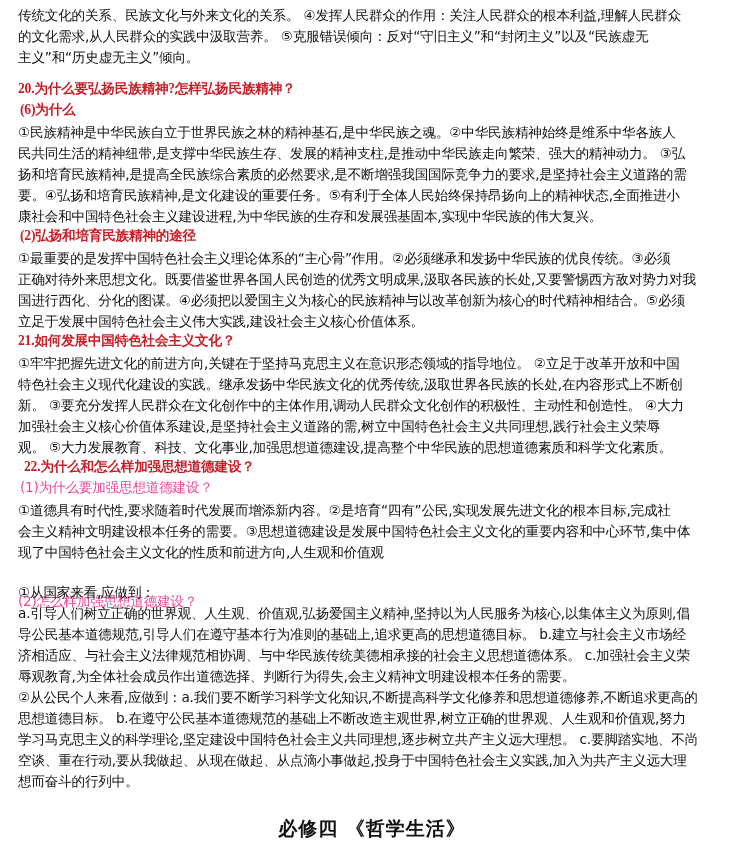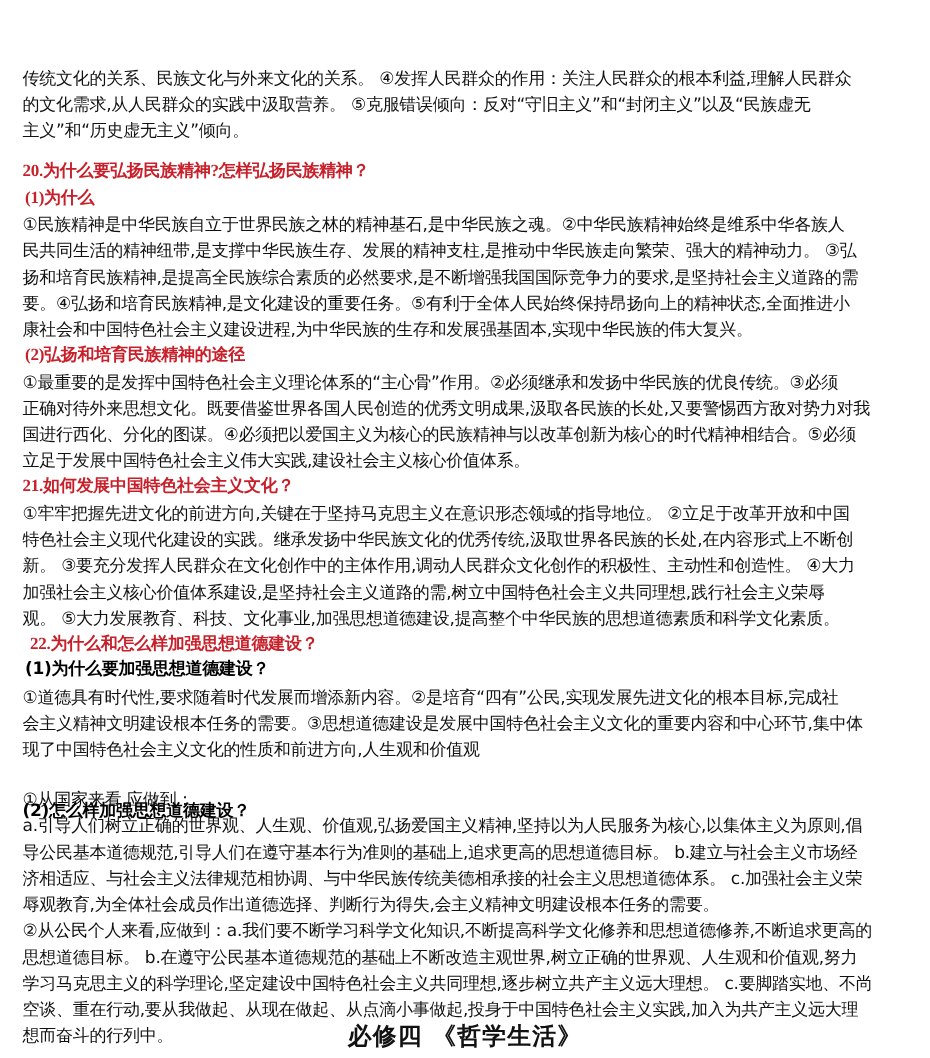--- a/index.html
+++ b/index.html
@@ -1,36 +1,36 @@
 <!DOCTYPE html>
 <html><head>
 <meta charset="utf-8">
 <style>
   html, body { margin: 0; padding: 0; background: #ffffff; }
   body { width: 744px; height: 846px; overflow: hidden; position: relative;
          font-family: "DejaVu Sans", "Liberation Sans", sans-serif; color: #111; }
   .page { position: absolute; left: 0; top: 0; width: 744px; }
-  .line { position: absolute; left: 18px; white-space: nowrap; font-size: 13.6px; line-height: 21px; letter-spacing: -0.2px; margin-top: 48px; }
+  .line { position: absolute; left: 18px; white-space: nowrap; font-size: 13.6px; line-height: 21px; letter-spacing: -0.2px; }
   .h-red { color: #c8202a; font-weight: bold; font-family: Liberation Serif, serif; }
-  .h-purple { color: #000000; font-weight: bold; }
+  .h-purple { color: #ec4899; font-weight: normal; }
   .hl { color: #000000; }
   .title { position: absolute; left: 0; width: 744px; text-align: center; top: 816px;
            font-family: "DejaVu Serif", "Liberation Serif", serif; font-weight: bold; font-size: 19px; color: #111; letter-spacing: 1px; }
 </style>
 </head>
 <body>
 
 <div class="page">
 
   <div class="line" style="top:5px">传统文化的关系、民族文化与外来文化的关系。  ④发挥人民群众的作用：关注人民群众的根本利益,理解人民群众</div>
   <div class="line" style="top:26px">的文化需求,从人民群众的实践中汲取营养。  ⑤克服错误倾向：反对“守旧主义”和“封闭主义”以及“民族虚无</div>
   <div class="line" style="top:47px">主义”和“历史虚无主义”倾向。</div>
 
   <div class="line h-red" style="top:78px; left:18px">20.为什么要弘扬民族精神?怎样弘扬民族精神？</div>
-  <div class="line h-red" style="top:99px; left:20px">(1)为什么</div>
+  <div class="line h-red" style="top:99px; left:20px">(6)为什么</div>
   <div class="line" style="top:122px"> ①民族精神是中华民族自立于世界民族之林的精神基石,是中华民族之魂。②中华民族精神始终是维系中华各族人</div>
   <div class="line" style="top:143px">民共同生活的精神纽带,是支撑中华民族生存、发展的精神支柱,是推动中华民族走向繁荣、强大的精神动力。 ③弘</div>
   <div class="line" style="top:164px">扬和培育民族精神,是提高全民族综合素质的必然要求,是不断增强我国国际竞争力的要求,是坚持社会主义道路的需</div>
   <div class="line" style="top:185px">要。④弘扬和培育民族精神,是文化建设的重要任务。⑤有利于全体人民始终保持昂扬向上的精神状态,全面推进小</div>
   <div class="line" style="top:206px">康社会和中国特色社会主义建设进程,为中华民族的生存和发展强基固本,实现中华民族的伟大复兴。</div>
 
   <div class="line h-red" style="top:225px; left:20px">(2)弘扬和培育民族精神的途径</div>
   <div class="line" style="top:248px">①最重要的是发挥中国特色社会主义理论体系的“主心骨”作用。②必须继承和发扬中华民族的优良传统。③必须</div>
   <div class="line" style="top:269px">正确对待外来思想文化。既要借鉴世界各国人民创造的优秀文明成果,汲取各民族的长处,又要警惕西方敌对势力对我</div>
   <div class="line" style="top:290px">国进行西化、分化的图谋。④必须把以爱国主义为核心的民族精神与以改革创新为核心的时代精神相结合。⑤必须</div>

